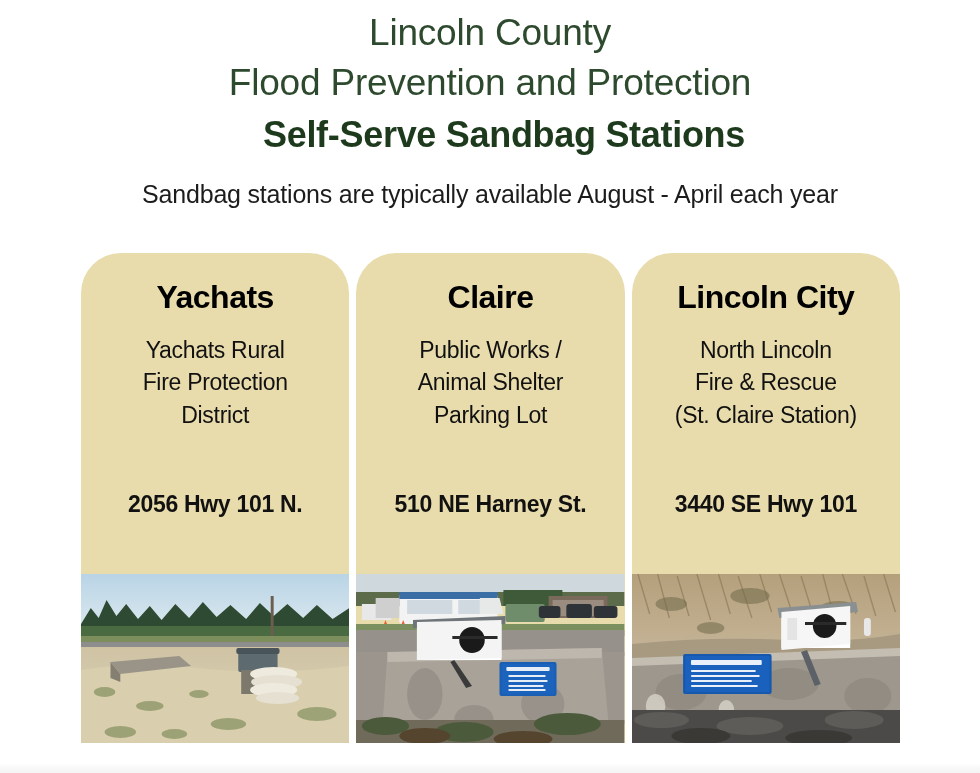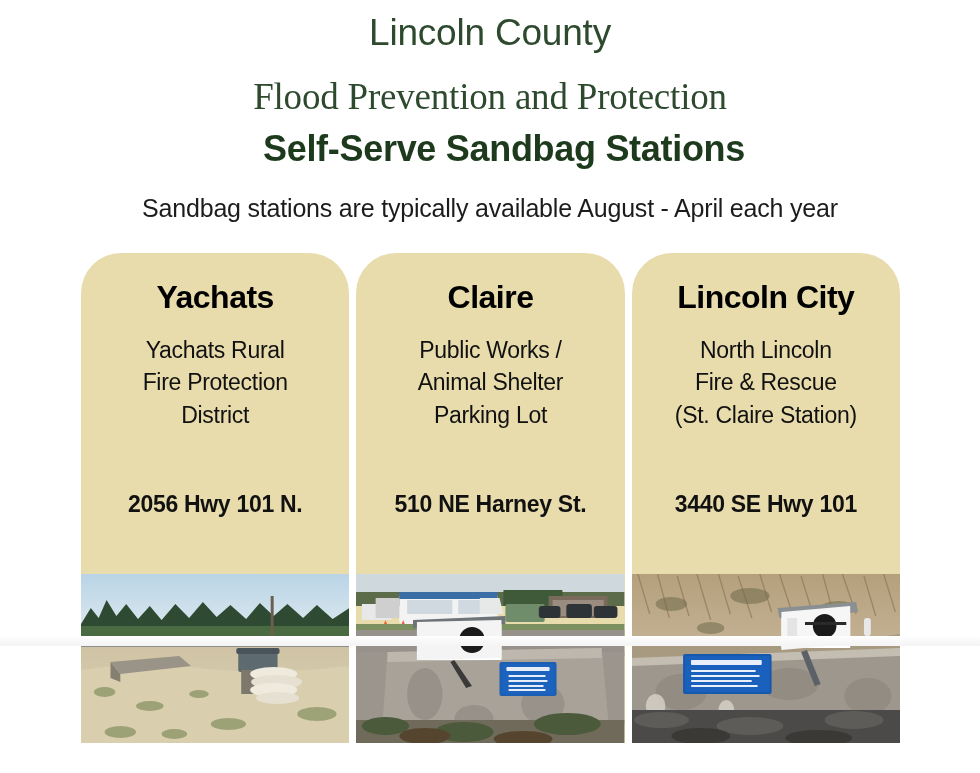--- a/index.html
+++ b/index.html
@@ -11,21 +11,21 @@
   }
 
   body {
     font-family: "Liberation Sans", sans-serif;
     background: #ffffff;
     position: relative;
   }
 
   .page {
     width: 980px;
-    height: 646px;
+    height: 773px;
     position: relative;
     background: #ffffff;
     display: flex;
     flex-direction: column;
   }
 
   
   .header {
     padding-top: 10px;
     text-align: center;
@@ -33,21 +33,21 @@
 
   .title-line-1,
   .title-line-2 {
     color: #2e4a2e;
     font-weight: 400;
     letter-spacing: -0.2px;
     line-height: 1.22;
   }
 
   .title-line-1 { font-size: 37px; }
-  .title-line-2 { font-size: 37px; margin-top: 19px; font-family: Liberation Serif, serif; }
+  .title-line-2 { font-size: 37px; margin-top: 5px; }
 
   .title-line-3 {
     color: #1d3a1d;
     font-size: 36px;
     font-weight: 700;
     letter-spacing: -0.3px;
     margin-top: 8px;
     line-height: 1.22;
     margin-left: 28px;
   }

